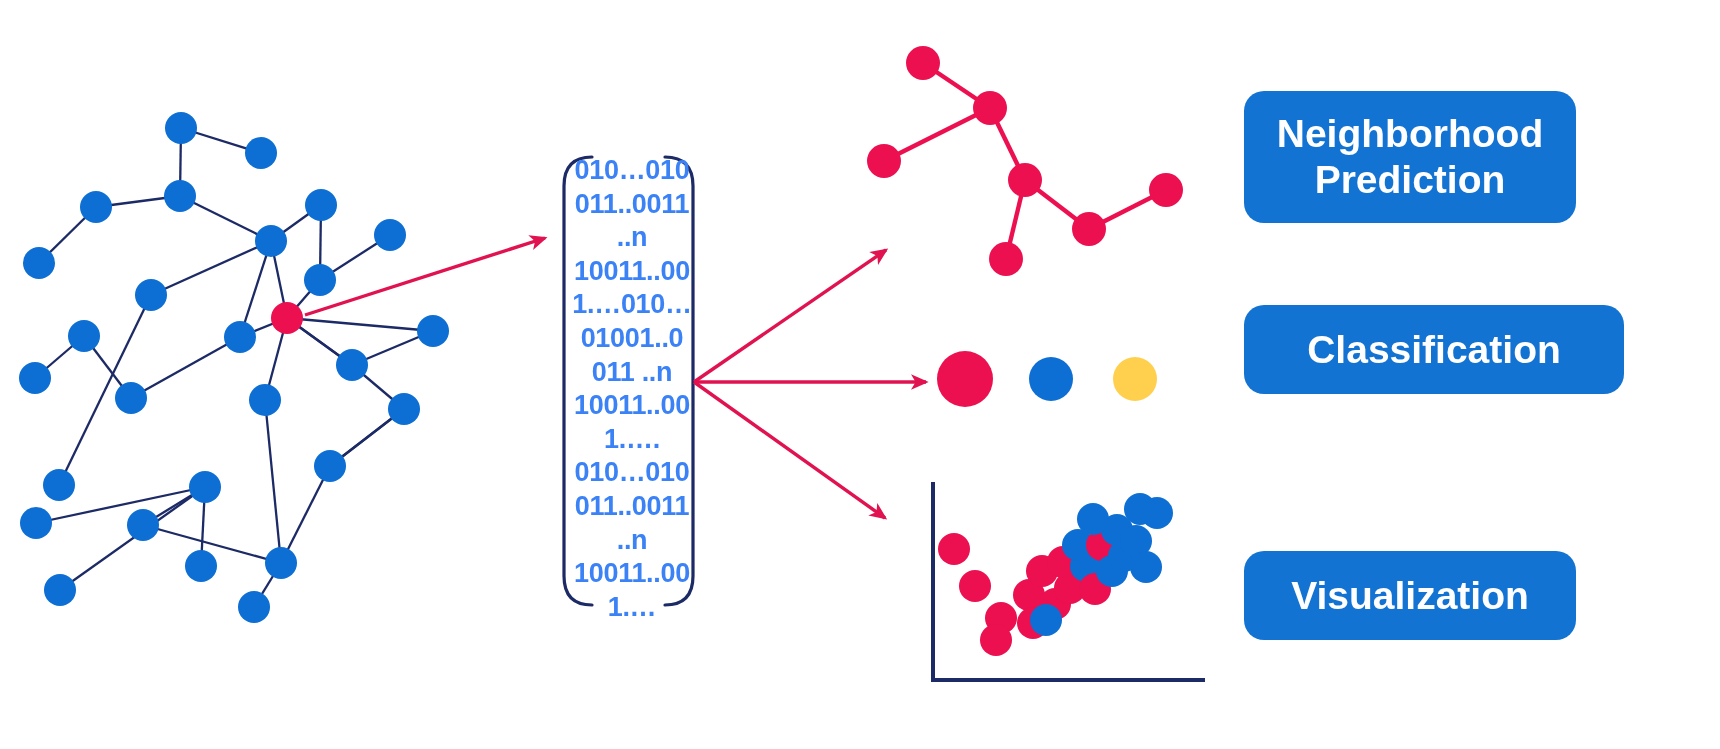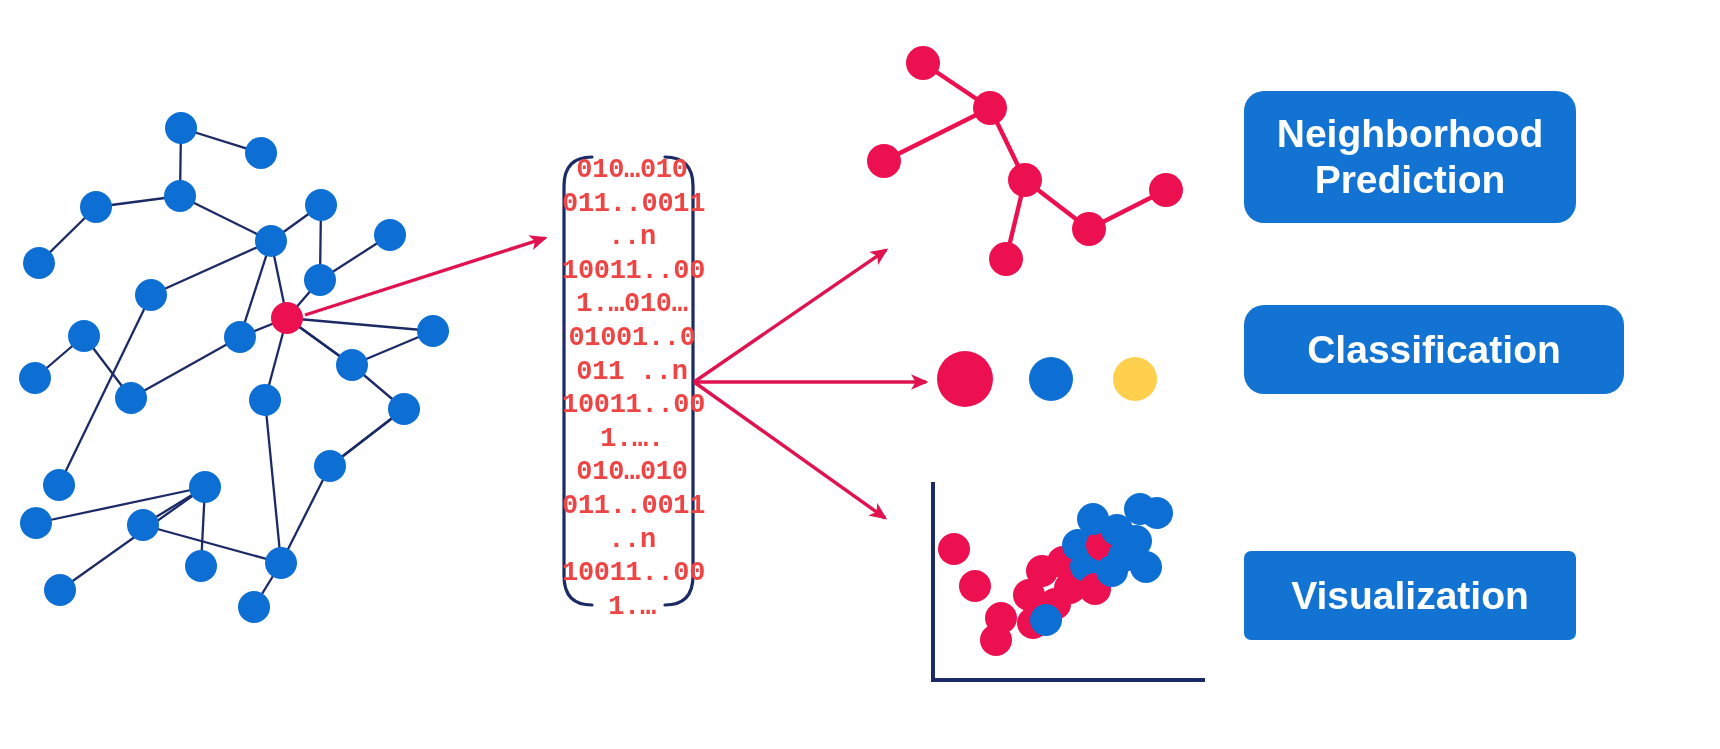--- a/index.html
+++ b/index.html
@@ -11,22 +11,22 @@
     position:relative;
   }
   #stage { position:absolute; left:0; top:0; width:1720px; height:749px; }
   svg.layer { position:absolute; left:0; top:0; width:1720px; height:749px; }
 
   .vec-text {
     position:absolute;
     left:562px; top:154px;
     width:140px;
     text-align:center;
-    color:#ef4444;
-    font-family:Liberation Mono, monospace;
+    color:#3b82f6;
+    font-family:Liberation Sans, sans-serif;
     font-weight:bold;
     font-size:27px;
     line-height:33.6px;
     letter-spacing:-0.3px;
     white-space:pre;
     pointer-events:none;
   }
   .vec-line { display:block; }
 
   .pill {
@@ -41,21 +41,21 @@
     display:flex;
     align-items:center;
     justify-content:center;
     text-align:center;
     box-sizing:border-box;
     padding:6px 14px;
     letter-spacing:0px;
   }
   #pill-neighborhood { left:1244px; top:47px;  width:332px; height:132px;margin-top:44px; }
   #pill-classification { left:1244px; top:305px; width:380px; height:89px; }
-  #pill-visualization  { left:1244px; top:551px; width:332px; height:89px;border-radius:7px; }
+  #pill-visualization  { left:1244px; top:551px; width:332px; height:89px; }
   .pill span { display:block; }
 </style>
 </head>
 <body>
 
 <div id="stage">
 
   <svg class="layer" id="svg-main" viewBox="0 0 1720 749">
     <defs>
       <marker id="arrowhead" viewBox="0 0 10 10" refX="8.5" refY="5" markerWidth="5.2" markerHeight="5.2" orient="auto-start-reverse">

